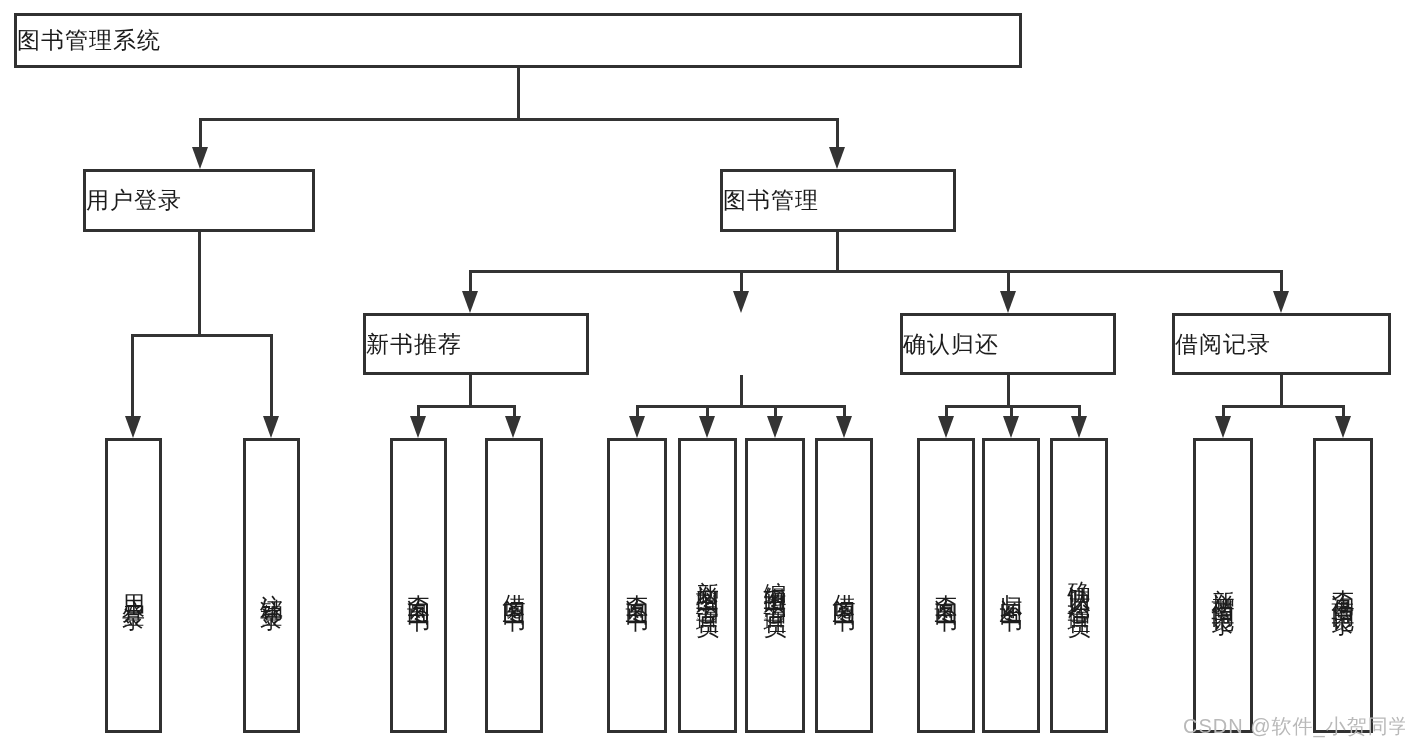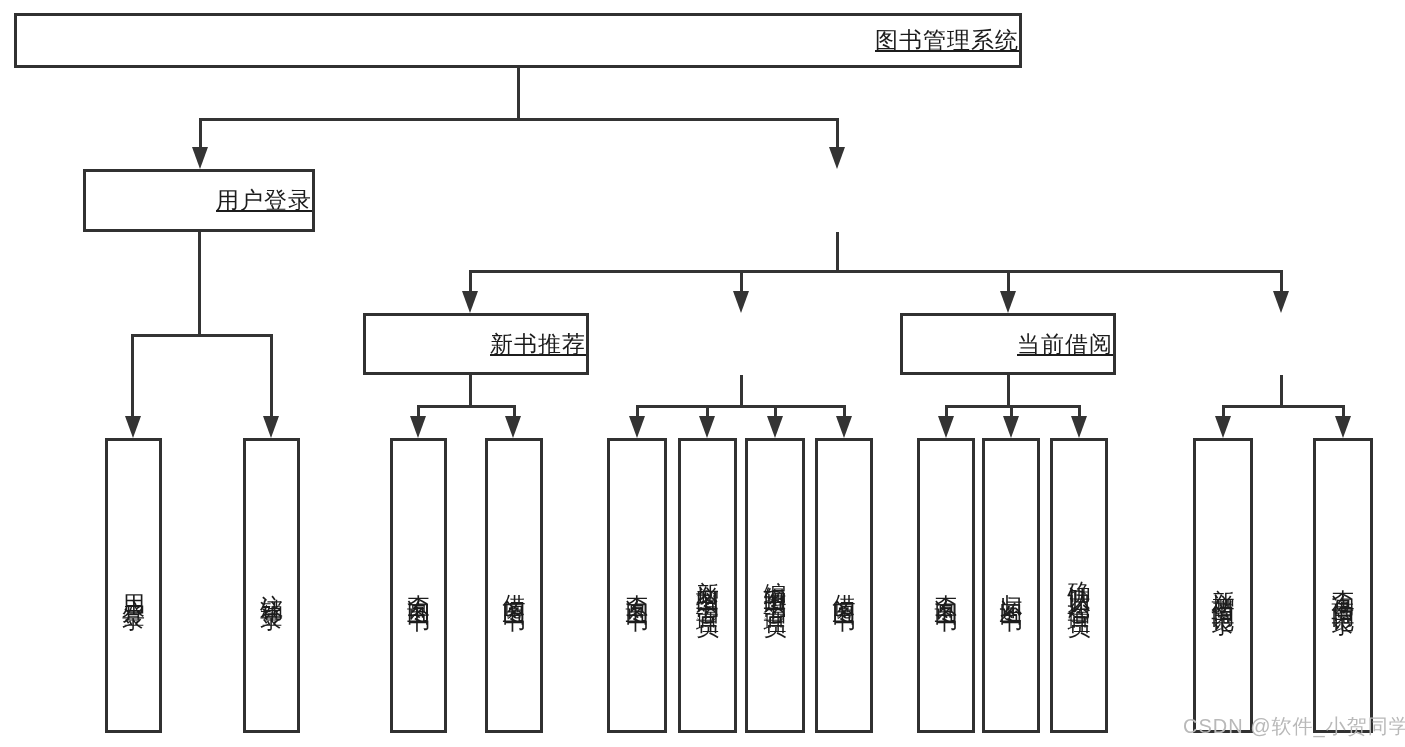--- a/index.html
+++ b/index.html
@@ -8,24 +8,23 @@
     position:relative;
     width:1405px;height:747px;
     background:#ffffff;
     font-family:"Liberation Sans","DejaVu Sans",sans-serif;
     overflow:hidden;
   }
   .hnode{
     position:absolute;
     border:3px solid #313131;
     background:#ffffff;
-    display:flex;align-items:center;justify-content:flex-end;
+    display:flex;align-items:center;justify-content:flex-start;
     font-size:23px;color:#1c1c1c;
     letter-spacing:1px;
-    text-decoration:underline;
   }
   .vnode{
     position:absolute;
     border:3px solid #313131;
     background:#ffffff;
     display:flex;align-items:center;justify-content:center;
     color:#1c1c1c;
   }
   .vtext{
     writing-mode:vertical-rl;
@@ -64,20 +63,23 @@
   <div class="lv" style="left:517px;top:68px;height:53px"></div>
   <div class="lh" style="left:199px;top:118px;width:640px"></div>
   <div class="lv" style="left:199px;top:118px;height:30px"></div>
   <div class="arrow" style="left:192px;top:147px"></div>
   <div class="lv" style="left:836px;top:118px;height:30px"></div>
   <div class="arrow" style="left:829px;top:147px"></div>
 
   <div class="hnode" style="left:83px;top:169px;width:232px;height:63px">
     <span>用户登录</span>
   </div>
+  <div class="hnode" style="left:720px;top:169px;width:236px;height:63px">
+    <span>图书管理</span>
+  </div>
 
   <div class="lv" style="left:198px;top:232px;height:105px"></div>
   <div class="lh" style="left:132px;top:334px;width:141px"></div>
   <div class="lv" style="left:131px;top:334px;height:84px"></div>
   <div class="arrow" style="left:125px;top:416px"></div>
   <div class="lv" style="left:270px;top:334px;height:84px"></div>
   <div class="arrow" style="left:263px;top:416px"></div>
 
   <div class="lv" style="left:836px;top:232px;height:41px"></div>
   <div class="lh" style="left:469px;top:270px;width:813px"></div>
@@ -87,21 +89,24 @@
   <div class="arrow" style="left:733px;top:291px"></div>
   <div class="lv" style="left:1007px;top:270px;height:23px"></div>
   <div class="arrow" style="left:1000px;top:291px"></div>
   <div class="lv" style="left:1280px;top:270px;height:23px"></div>
   <div class="arrow" style="left:1273px;top:291px"></div>
 
   <div class="hnode" style="left:363px;top:313px;width:226px;height:62px">
     <span>新书推荐</span>
   </div>
   <div class="hnode" style="left:900px;top:313px;width:216px;height:62px">
-    <span>当前借阅</span>
+    <span>确认归还</span>
+  </div>
+  <div class="hnode" style="left:1172px;top:313px;width:219px;height:62px">
+    <span>借阅记录</span>
   </div>
 
   <div class="lv" style="left:469px;top:375px;height:33px"></div>
   <div class="lh" style="left:417px;top:405px;width:99px"></div>
   <div class="lv" style="left:417px;top:405px;height:13px"></div>
   <div class="arrow" style="left:410px;top:416px"></div>
   <div class="lv" style="left:513px;top:405px;height:13px"></div>
   <div class="arrow" style="left:505px;top:416px"></div>
 
   <div class="lv" style="left:740px;top:375px;height:33px"></div>

